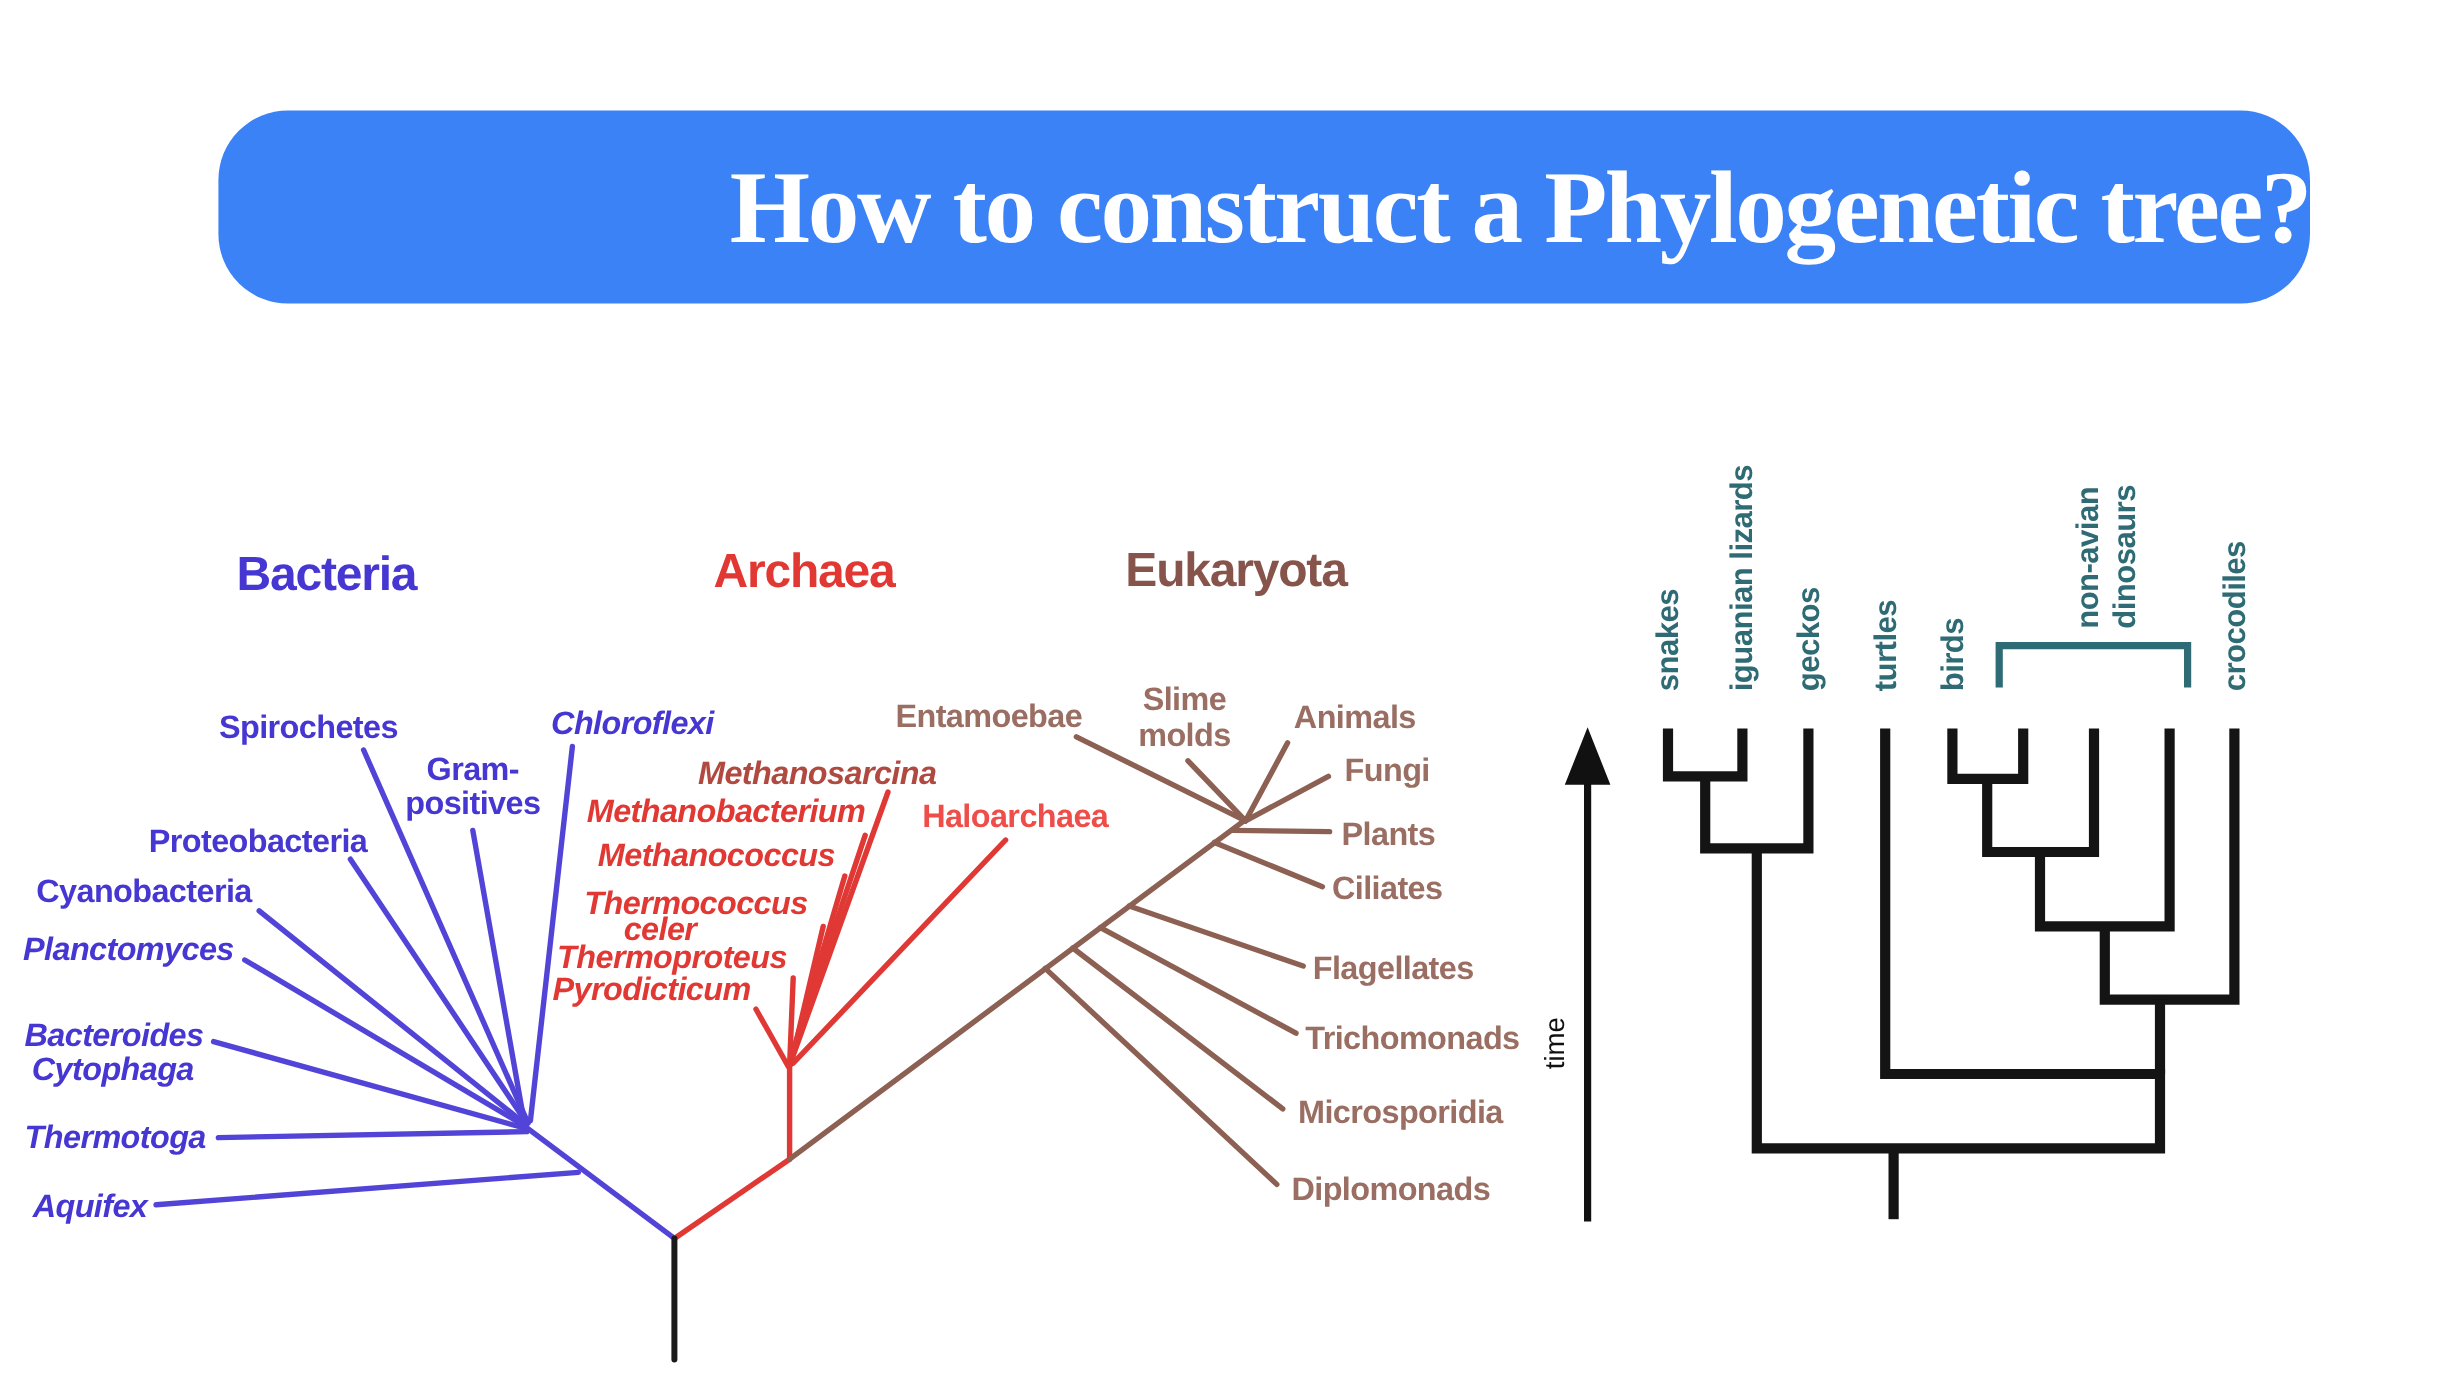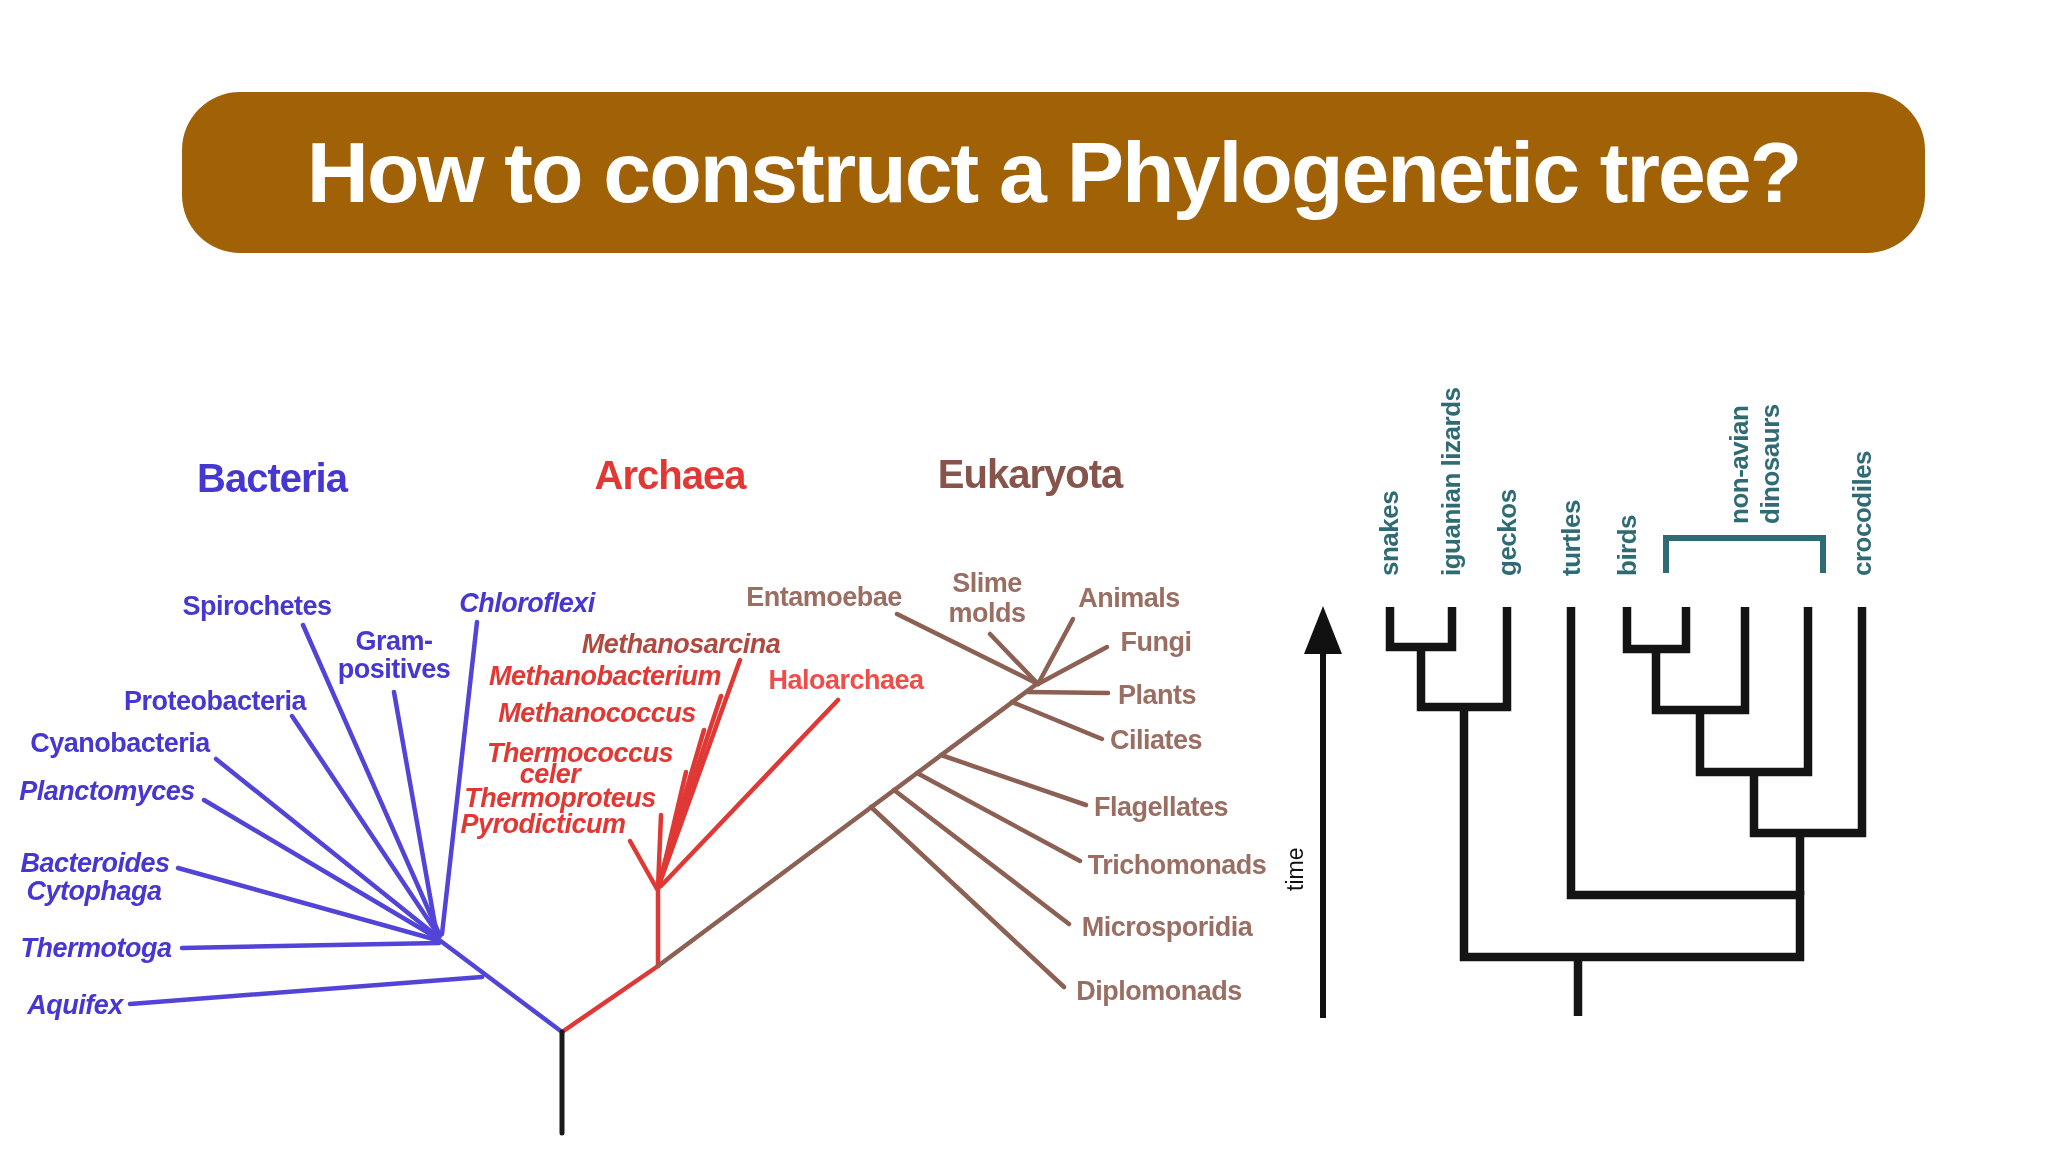--- a/index.html
+++ b/index.html
@@ -2,22 +2,22 @@
 <html><head>
 <meta charset="utf-8">
 <style>
   html,body{margin:0;padding:0;background:#ffffff;}
   body{width:2048px;height:1152px;position:relative;overflow:hidden;
        font-family:"Liberation Sans", sans-serif;}
   .stage{position:absolute;left:0;top:0;width:2048px;height:1152px;}
 
   .title-pill{
     position:absolute;left:182px;top:92px;width:1743px;height:161px;
-    background:#a16207;border-radius:58px;
-    display:flex;align-items:center;justify-content:center;
+    background:#3b82f6;border-radius:58px;
+    display:flex;align-items:center;justify-content:flex-end;font-family:Liberation Serif, serif;
   }
   .title-pill span{
     color:#ffffff;font-size:86px;font-weight:bold;letter-spacing:-2px;
     white-space:nowrap;
   }
 
   svg{position:absolute;left:0;top:0;}
 
   
   .b-line{stroke:#5344d8;stroke-width:4.5;stroke-linecap:round;}

